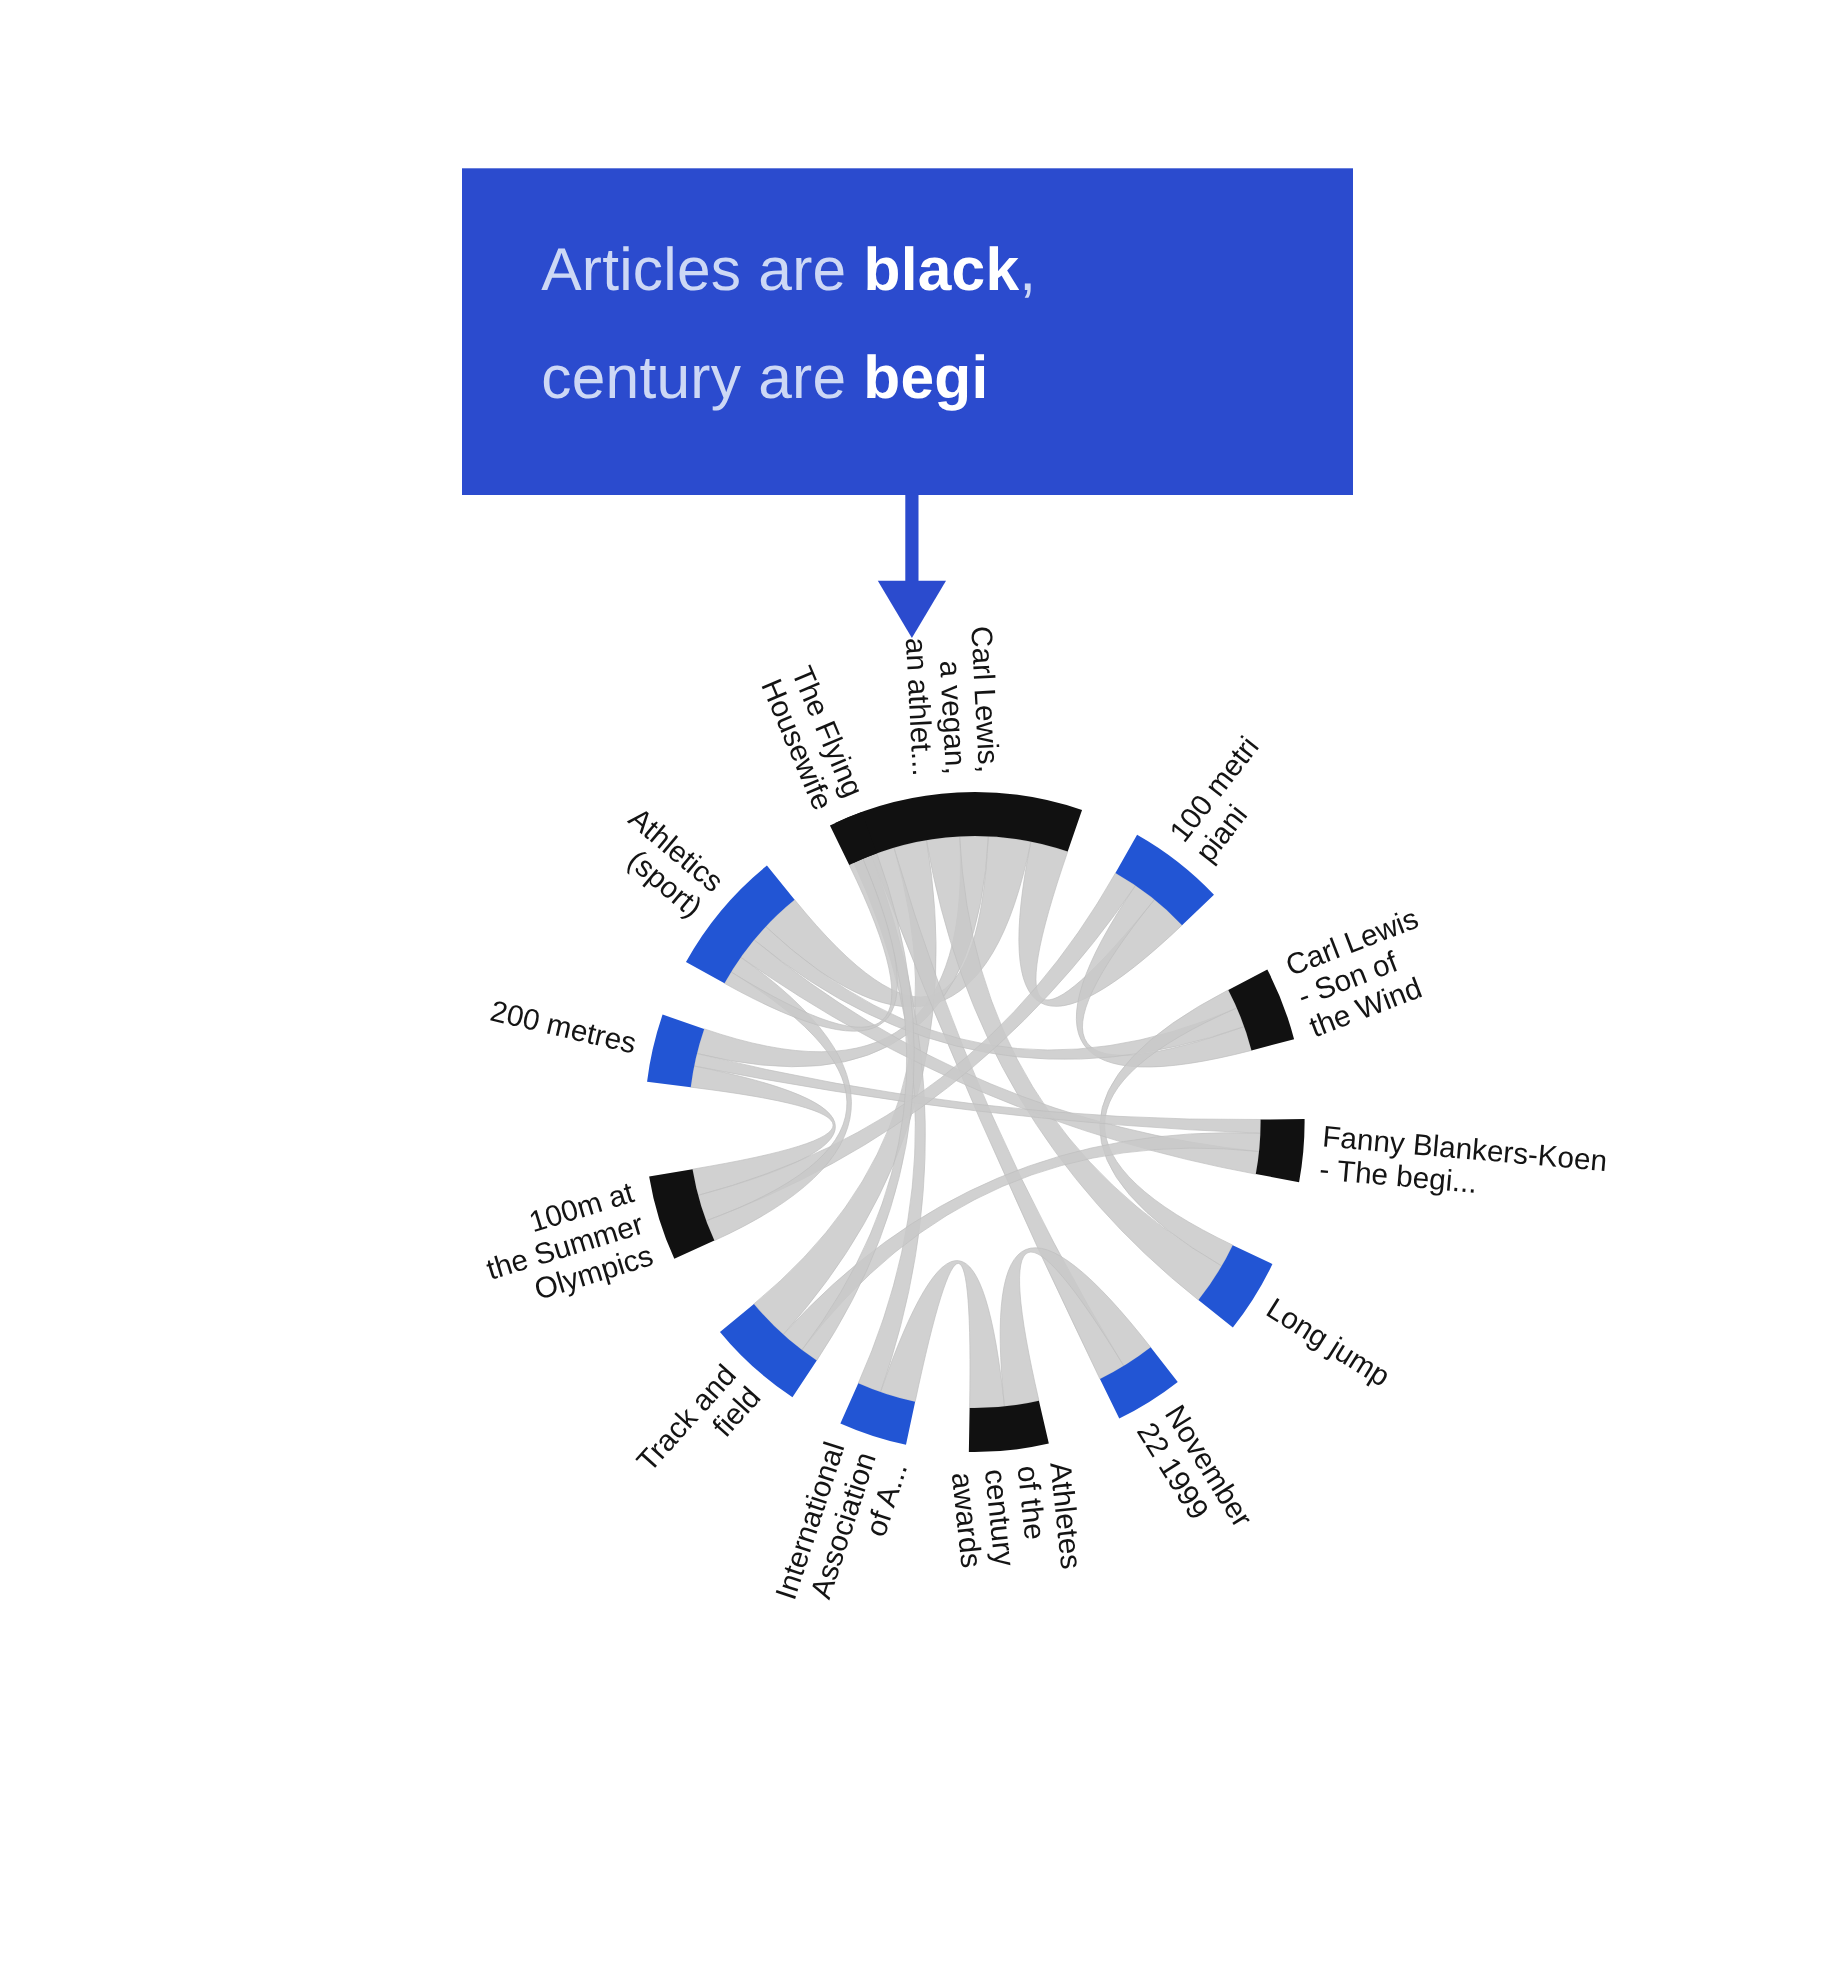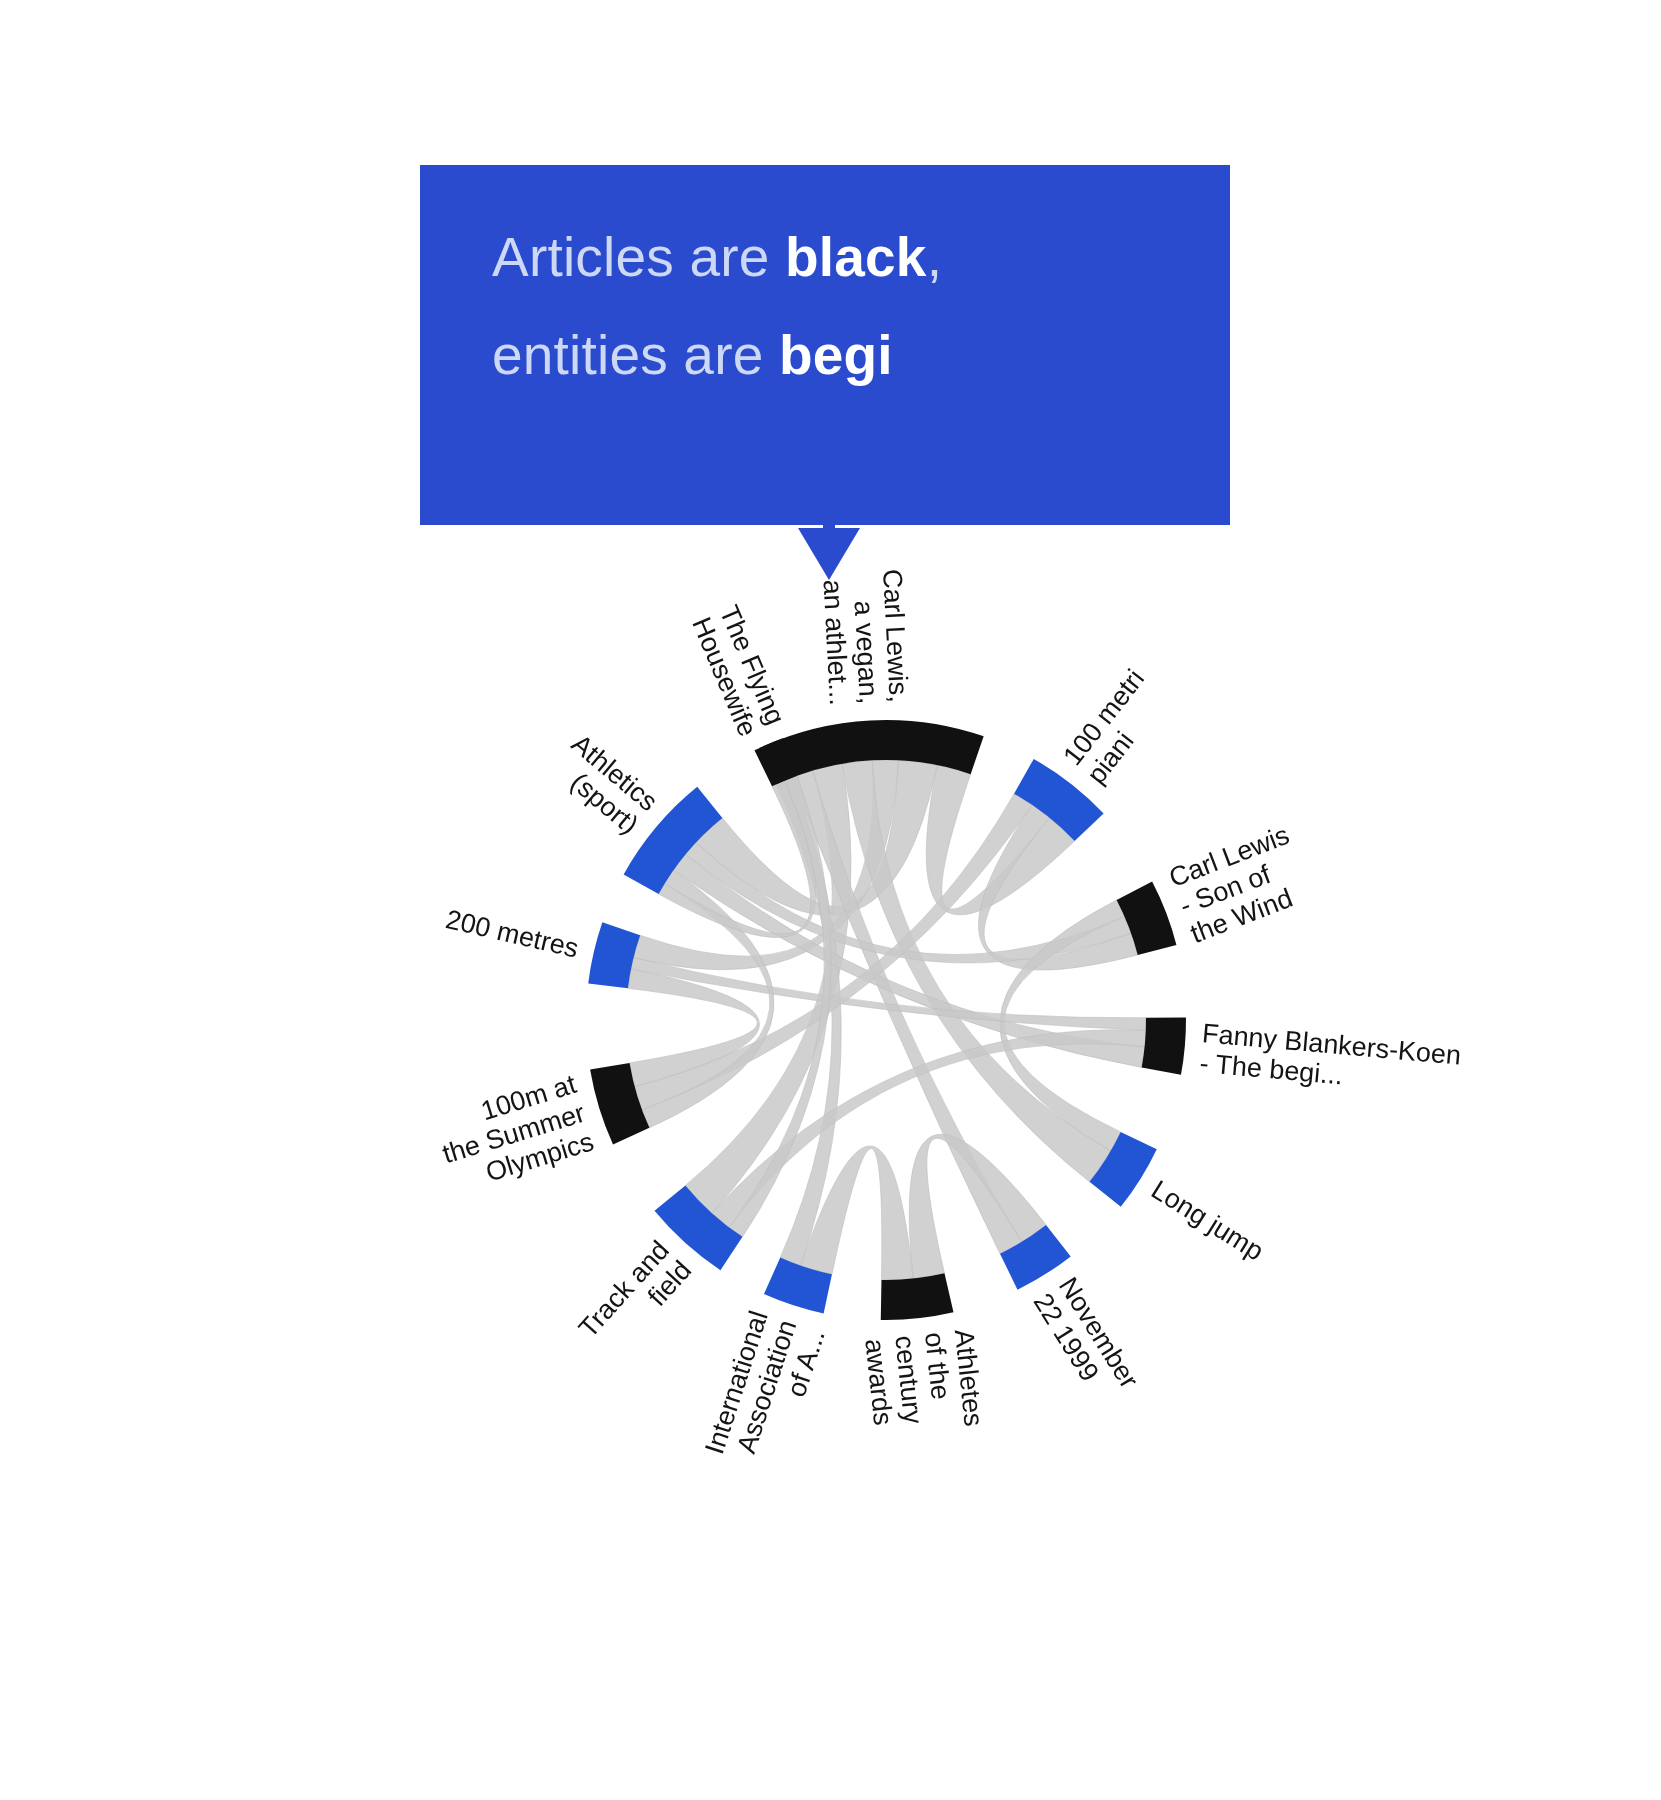--- a/index.html
+++ b/index.html
@@ -2,21 +2,21 @@
 <html><head>
 <meta charset="utf-8">
 <style>
   html,body{margin:0;padding:0;}
   body{
     width:1661px;height:1800px;background:#ffffff;
     font-family:"Liberation Sans","DejaVu Sans",sans-serif;
     position:relative;overflow:hidden;
   }
   #callout{
-    position:absolute;left:420px;top:165px;width:810px;height:360px;
+    position:absolute;left:420px;top:153px;width:810px;height:297px;
     background:#2b4bce;box-sizing:border-box;
   }
   #callout .line{
     color:#cdd8f5;font-size:55px;font-weight:400;letter-spacing:.2px;
     margin:0;padding:0;white-space:nowrap;
   }
   #callout .inner{
     position:absolute;left:72px;top:60px;right:10px;
   }
   #callout .line.l1{margin-bottom:34px;}
@@ -27,21 +27,21 @@
     position:absolute;font-size:27px;line-height:30px;color:#141414;
     white-space:pre;font-family:"Liberation Sans","DejaVu Sans",sans-serif;
   }
 </style>
 </head>
 <body>
 
 <div id="callout">
   <div class="inner">
     <div class="line l1"><span>Articles are </span><span class="strong">black</span><span>,</span></div>
-    <div class="line l2"><span>entities are </span><span class="strong">begi</span></div>
+    <div class="line l2"><span>century are </span><span class="strong">begi</span></div>
   </div>
 </div>
 
 <svg id="arrow" viewBox="0 0 260 140">
   <rect x="123" y="0" width="12" height="82" fill="#2b4bce"></rect>
   <polygon points="98,80 160,80 129,132" fill="#2b4bce"></polygon>
 </svg>
 
 <div id="chord">
   <svg id="chordsvg" width="1200" height="1010" viewBox="0 0 1200 1010">

